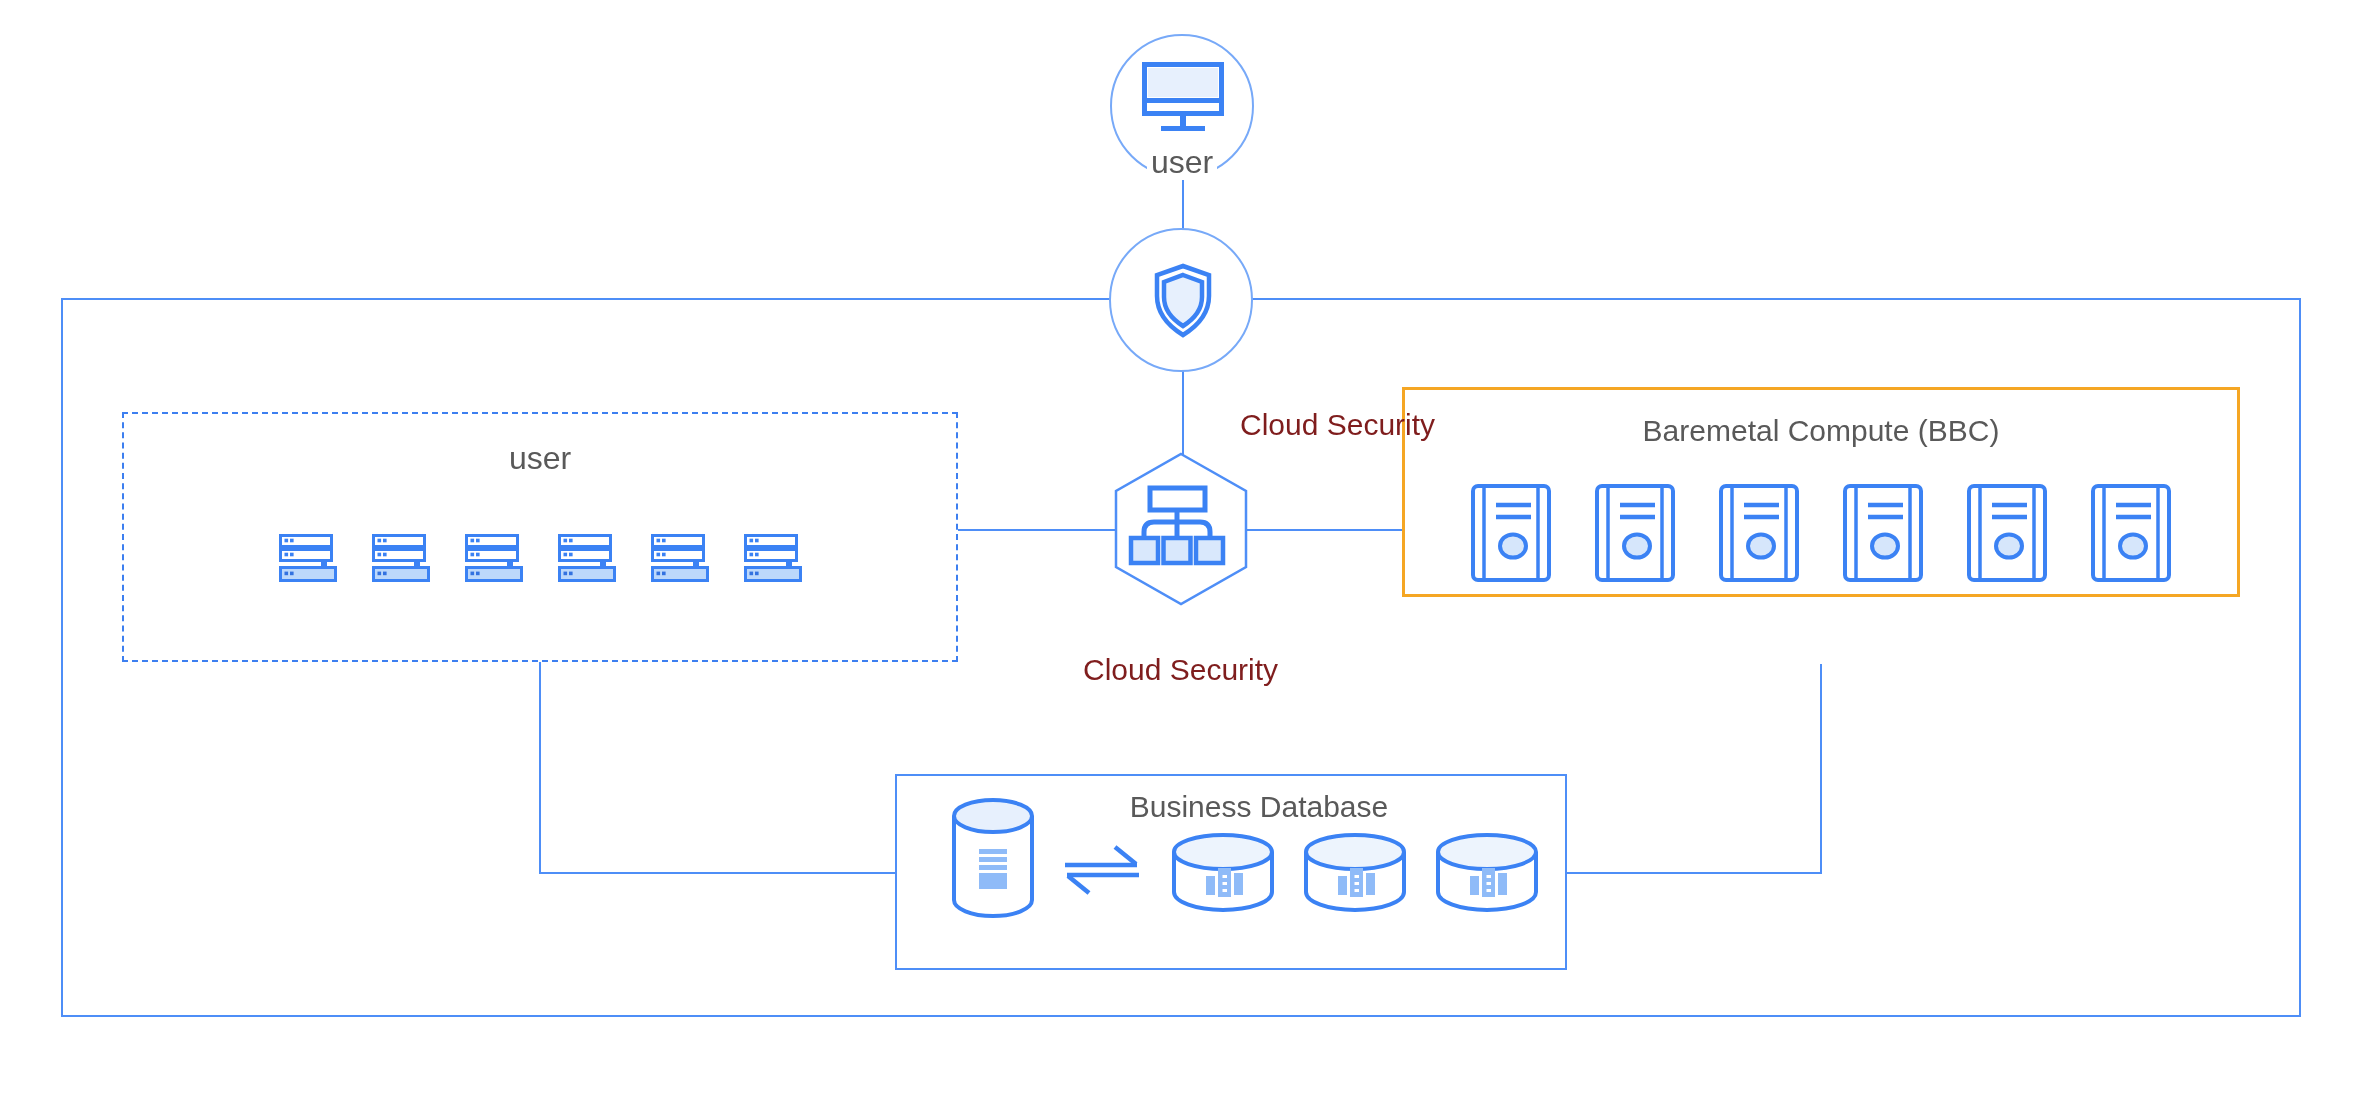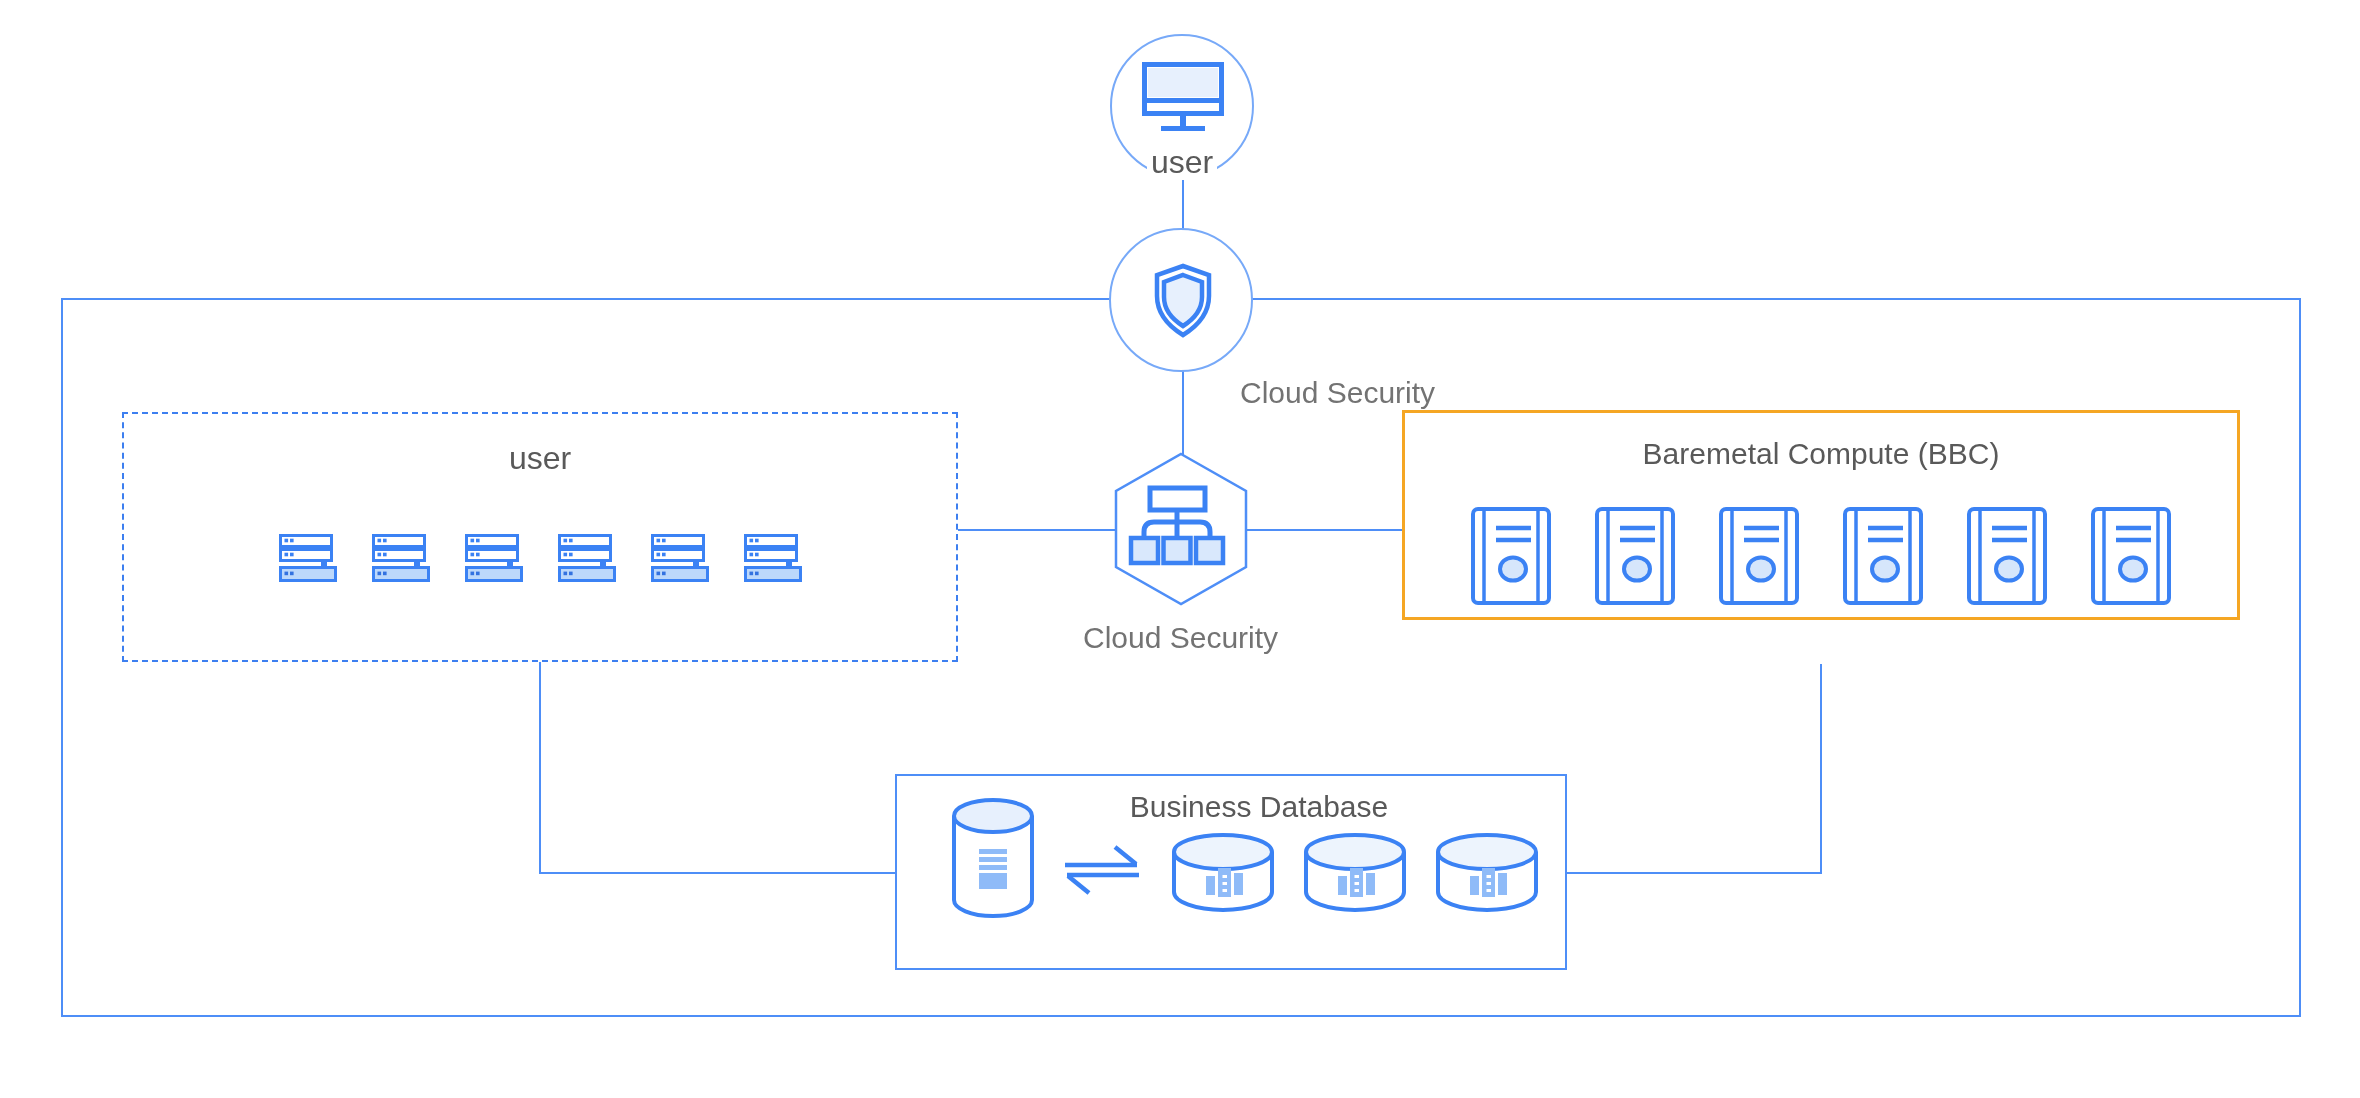--- a/index.html
+++ b/index.html
@@ -17,21 +17,21 @@
     border:2px solid #4E8EF7; z-index:0;
   }
 
   .circle-node {
     position:absolute; width:144px; height:144px; border-radius:50%;
     border:2px solid #77A9F8; background:#fff; z-index:2;
   }
   .circle-node svg { position:absolute; }
 
   .node-label {
-    position:absolute; color:#737373; white-space:nowrap; z-index:3;
+    position:absolute; color:#7f1d1d; white-space:nowrap; z-index:3;margin-top:32px;
   }
   .cs-label { font-size:30px; }
 
   .circle-user-label {
     position:absolute; left:0; top:108px; width:100%; display:flex;
     justify-content:center; font-size:32px; line-height:36px; z-index:3;
   }
   .circle-user-label span { background:#fff; padding:0 4px; }
 
   .hexagon { position:absolute; left:1114px; top:452px; z-index:2; }
@@ -40,21 +40,21 @@
     position:absolute; left:122px; top:412px; width:836px; height:250px;
     border:2px dashed #3D7FF0; background:#fff; z-index:1;
   }
   .user-box .box-title { text-align:center; margin-top:26px; font-size:32px; }
   .server-row {
     position:absolute; left:0; right:0; top:120px; display:flex;
     justify-content:center; gap:35px;
   }
 
   .bbc-box {
-    position:absolute; left:1402px; top:410px; width:838px; height:210px;
+    position:absolute; left:1402px; top:387px; width:838px; height:210px;
     border:3px solid #F5A623; background:#fff; z-index:1;
   }
   .bbc-box .box-title { text-align:center; margin-top:24px; font-size:30px; }
   .tower-row {
     position:absolute; left:0; right:0; top:94px; display:flex;
     justify-content:center; gap:44px;
   }
 
   .db-box {
     position:absolute; left:895px; top:774px; width:672px; height:196px;

